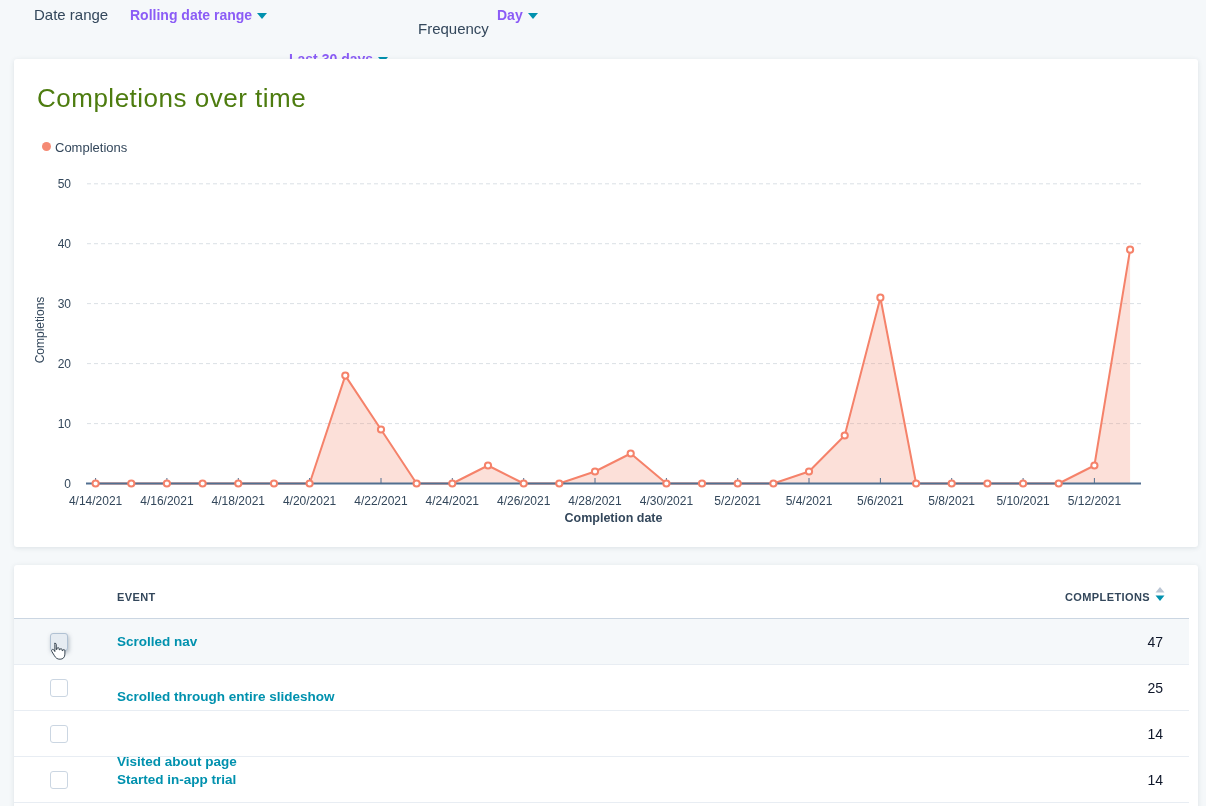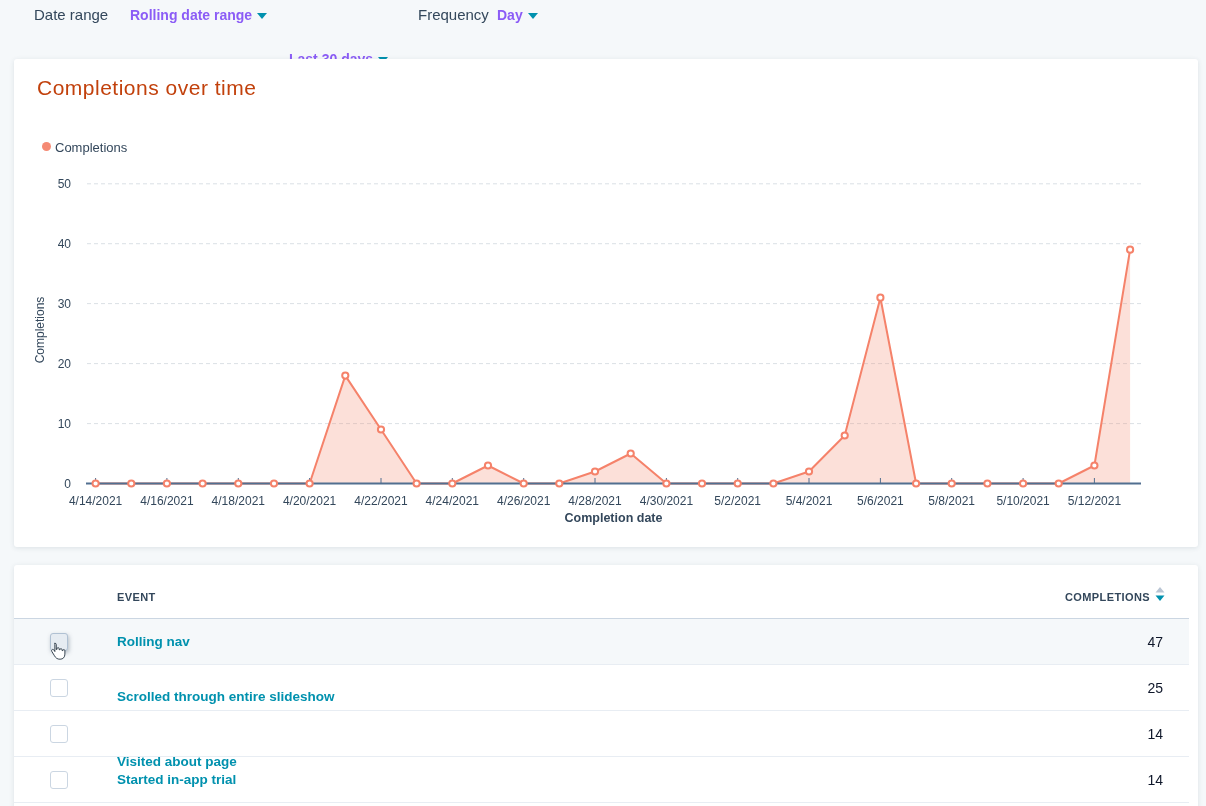--- a/index.html
+++ b/index.html
@@ -14,25 +14,25 @@
   .evt{color:#0091ae;font-weight:700;font-size:13.5px;position:absolute;left:117px;}
   .cnt{color:#0f172a;font-size:14px;position:absolute;right:43px;}
   .cb{position:absolute;left:50px;width:16px;height:16px;border:1px solid #cbd6e2;
     border-radius:3px;background:#fff;}
 </style></head>
 <body>
 
 <div class="abs bartxt" style="left:34px;top:6px;">Date range</div>
 <div class="abs tealdd" style="left:130px;top:7px;">Rolling date range<span class="caret"></span></div>
 <div class="abs tealdd" style="left:289px;top:7px;margin-top:44px;">Last 30 days<span class="caret"></span></div>
-<div class="abs bartxt" style="left:418px;top:6px;">Frequency</div>
+<div class="abs bartxt" style="left:418px;top:20px;">Frequency</div>
 <div class="abs tealdd" style="left:497px;top:7px;">Day<span class="caret"></span></div>
 
 <div class="card" style="top:59px;height:488px;"></div>
-<div class="abs" style="left:37px;top:76px;font-size:21px;letter-spacing:.5px;color:#c2410c;">Completions over time</div>
+<div class="abs" style="left:37px;top:83px;font-size:26px;letter-spacing:.5px;color:#4d7c0f;">Completions over time</div>
 <div class="abs" style="left:42px;top:142px;width:9px;height:9px;border-radius:50%;background:#f58a74;"></div>
 <div class="abs" style="left:55px;top:140px;font-size:13px;color:#33475b;">Completions</div>
 
 <svg class="abs" style="left:14px;top:160px;" width="1184" height="380" viewBox="0 0 1184 380">
   <g stroke="#dbe0e5" stroke-width="1" stroke-dasharray="4,3">
 <line x1="73" x2="1127" y1="23.8" y2="23.8"></line>
 <line x1="73" x2="1127" y1="83.7" y2="83.7"></line>
 <line x1="73" x2="1127" y1="143.6" y2="143.6"></line>
 <line x1="73" x2="1127" y1="203.6" y2="203.6"></line>
 <line x1="73" x2="1127" y1="263.6" y2="263.6"></line>
@@ -129,21 +129,21 @@
 <div class="abs" style="left:14px;top:664px;width:1175px;height:1px;background:#e8edf3;"></div>
 <div class="abs" style="left:14px;top:710px;width:1175px;height:1px;background:#e8edf3;"></div>
 <div class="abs" style="left:14px;top:756px;width:1175px;height:1px;background:#e8edf3;"></div>
 <div class="abs" style="left:14px;top:802px;width:1175px;height:1px;background:#e8edf3;"></div>
 
 <div class="cb" style="top:633px;background:#e6ecf2;border-color:#b0c1d3;box-shadow:1px 2px 4px rgba(51,71,91,.35);"></div>
 <div class="cb" style="top:679px;"></div>
 <div class="cb" style="top:725px;"></div>
 <div class="cb" style="top:771px;"></div>
 
-<div class="evt" style="top:634px;">Rolling nav</div>
+<div class="evt" style="top:634px;">Scrolled nav</div>
 <div class="evt" style="top:680px;margin-top:9px;">Scrolled through entire slideshow</div>
 <div class="evt" style="top:754px;">Visited about page</div>
 <div class="evt" style="top:772px;">Started in-app trial</div>
 
 <div class="cnt" style="top:634px;">47</div>
 <div class="cnt" style="top:680px;">25</div>
 <div class="cnt" style="top:726px;">14</div>
 <div class="cnt" style="top:772px;">14</div>
 
 <svg class="abs" style="left:50px;top:642px;" width="16" height="18" viewBox="0 0 19 23">

